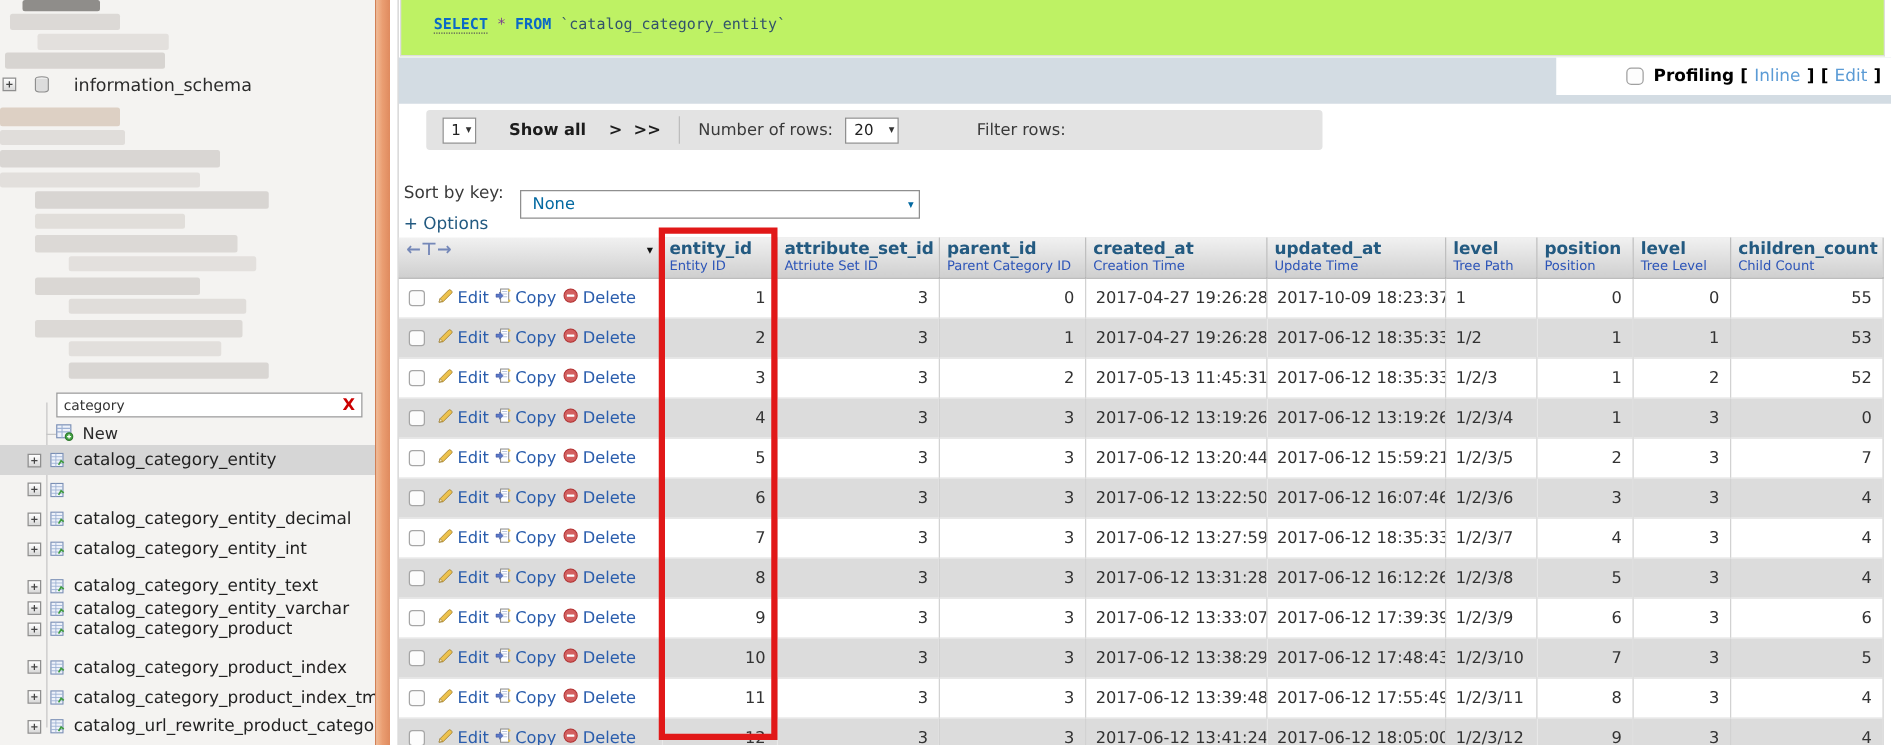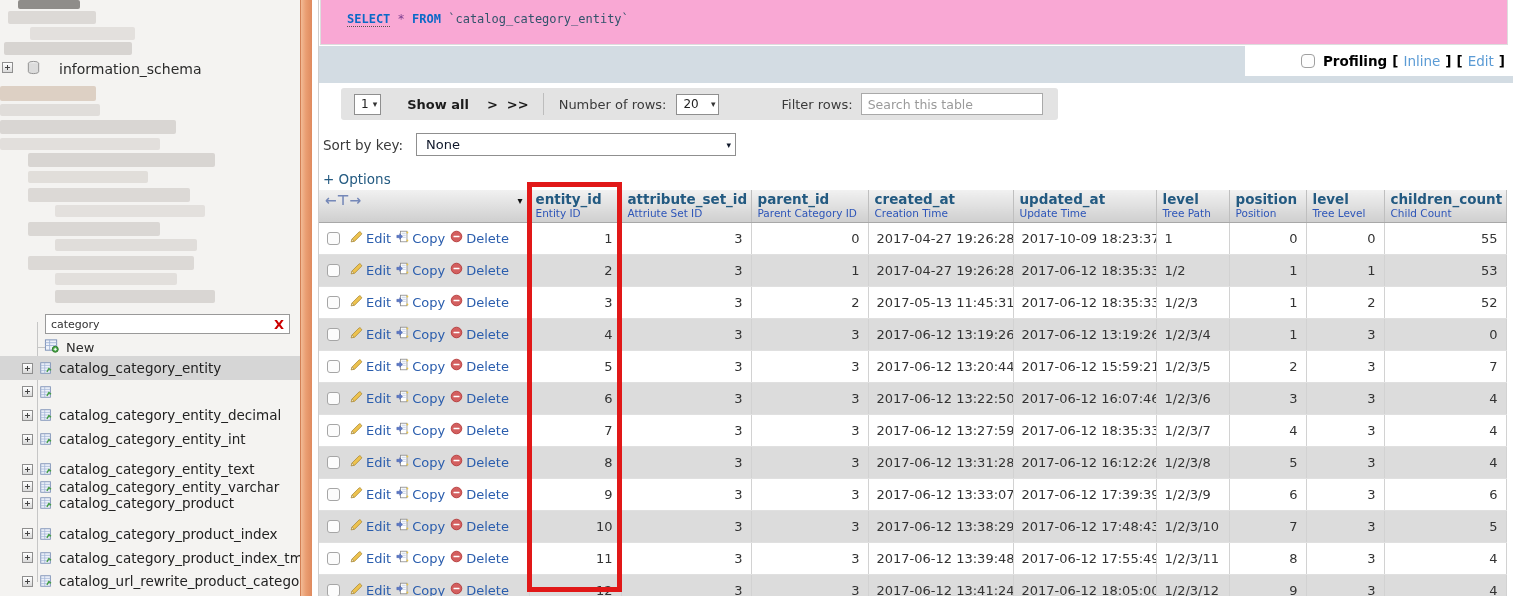--- a/index.html
+++ b/index.html
@@ -27,21 +27,21 @@
   .sb-search .q{flex:1;}
   .sb-search .x{color:#c00;font-weight:bold;font-size:13px;cursor:pointer;}
   .sb-new{position:absolute;left:44px;top:337px;height:20px;display:flex;align-items:center;gap:7px;font-size:13px;color:#2b2b2b;}
   .sb-item{position:absolute;left:0;width:300px;height:24px;display:flex;align-items:center;gap:6px;
     font-size:13.5px;color:#222;padding-left:22px;white-space:nowrap;overflow:hidden;}
   .sb-item.sel{background:#d6d6d6;}
   .sb-item .ico{flex:0 0 auto;display:flex;}
 
   
   .content{position:absolute;left:318px;top:0;width:1195px;height:596px;background:#fff;border-left:1px solid #cfcfcf;}
-  .querybox{position:absolute;left:1px;top:0;width:1188px;height:45px;background:#f9a8d4;border:1px solid #ddd;border-top:none;}
+  .querybox{position:absolute;left:1px;top:0;width:1188px;height:45px;background:#bef264;border:1px solid #ddd;border-top:none;}
   .sql{position:absolute;left:26px;top:12px;font-family:"DejaVu Sans Mono","Liberation Mono",monospace;font-size:12px;color:#333;}
   .sql .kw{color:#0a69c7;font-weight:bold;}
   .sql .kw.dot{border-bottom:1px dotted #555;}
   .sql .star{color:#7a3e8f;}
   .sql .tbl{color:#32536b;}
   .band{position:absolute;left:0;top:46px;width:1195px;height:37px;background:#d3dce3;}
   .profilingbox{position:absolute;right:0;top:46px;width:268px;height:30px;background:#fff;
     display:flex;align-items:center;justify-content:flex-end;gap:5px;padding-right:8px;font-size:13.5px;color:#000;}
   .profilingbox .cb{width:14px;height:14px;border:1px solid #a0a0a0;border-radius:4px;background:#fdfdfd;margin-right:3px;}
   .profilingbox b{font-weight:bold;}
@@ -54,21 +54,21 @@
     padding:0 3px 0 6px;font-size:12px;color:#222;gap:4px;}
   .psel .car{font-size:9px;color:#333;}
   .bold{font-weight:bold;color:#1c1c1c;}
   .vdiv{width:1px;height:22px;background:#bdbdbd;}
   .filter-input{width:182px;height:22px;border:1px solid #a9a9a9;background:#fff;font-size:12.5px;
     padding:0 6px;color:#333;font-family:inherit;}
   .filter-input::placeholder{color:#9a9a9a;}
 
   .sortrow{position:absolute;left:4px;top:133px;display:flex;align-items:center;font-size:13.5px;color:#3a3a3a;}
   .sortsel{margin-left:13px;width:320px;height:23px;border:1px solid #8f8f8f;background:#fff;display:flex;
-    align-items:center;justify-content:space-between;padding:0 4px 0 9px;font-size:13px;color:#0f172a;}
+    align-items:center;justify-content:space-between;padding:0 4px 0 9px;font-size:13px;color:#0369a1;margin-top:19px;}
   .options{position:absolute;left:4px;top:171px;font-size:13.5px;color:#235a81;cursor:pointer;}
 
   table.grid{position:absolute;left:0;top:190px;width:1187px;border-collapse:collapse;table-layout:fixed;}
   table.grid th{background:linear-gradient(180deg,#f1f1f1 0%,#cfcfcf 100%);border-right:1px solid #bfbfbf;
     border-bottom:1px solid #a8a8a8;height:32px;padding:2px 6px;text-align:left;vertical-align:top;}
   th .cname{font-size:13.5px;font-weight:bold;color:#235a81;line-height:15px;white-space:nowrap;}
   th .ccomment{font-size:10.5px;color:#2d55b8;line-height:12px;font-weight:normal;white-space:nowrap;}
   th.actions-h{vertical-align:middle;}
   .handle{display:flex;align-items:center;justify-content:space-between;color:#7588b8;font-size:14px;}
   .handle .caret{color:#111;font-size:10px;}
@@ -287,21 +287,20 @@
       <span class="bold" style="margin-left:26px;">Show all</span>
       <span class="bold" style="margin-left:18px;">&gt;</span>
       <span class="bold" style="margin-left:9px;">&gt;&gt;</span>
       <span class="vdiv" style="margin-left:14px;"></span>
       <span style="margin-left:15px;">Number of rows:</span>
       <span class="psel" style="margin-left:10px;width:43px;justify-content:space-between;">
         <span>20</span>
         <span class="car">▾</span>
       </span>
       <span style="margin-left:62px;">Filter rows:</span>
-      <input class="filter-input" style="margin-left: 8px;" placeholder="Search this table">
     </div>
 
     <div class="sortrow">
       <span>Sort by key:</span>
       <span class="sortsel">
         <span>None</span>
         <span class="car" style="font-size:9px;">▾</span>
       </span>
     </div>
 

